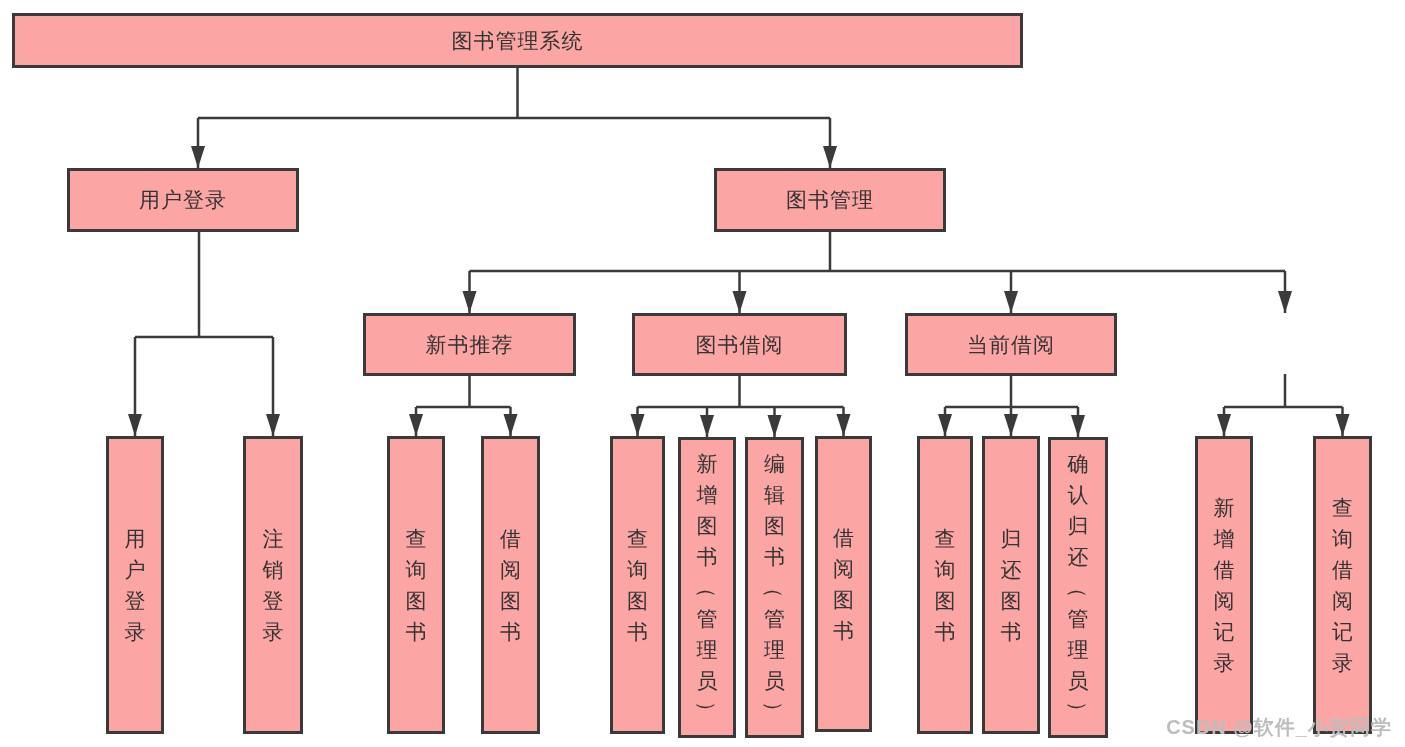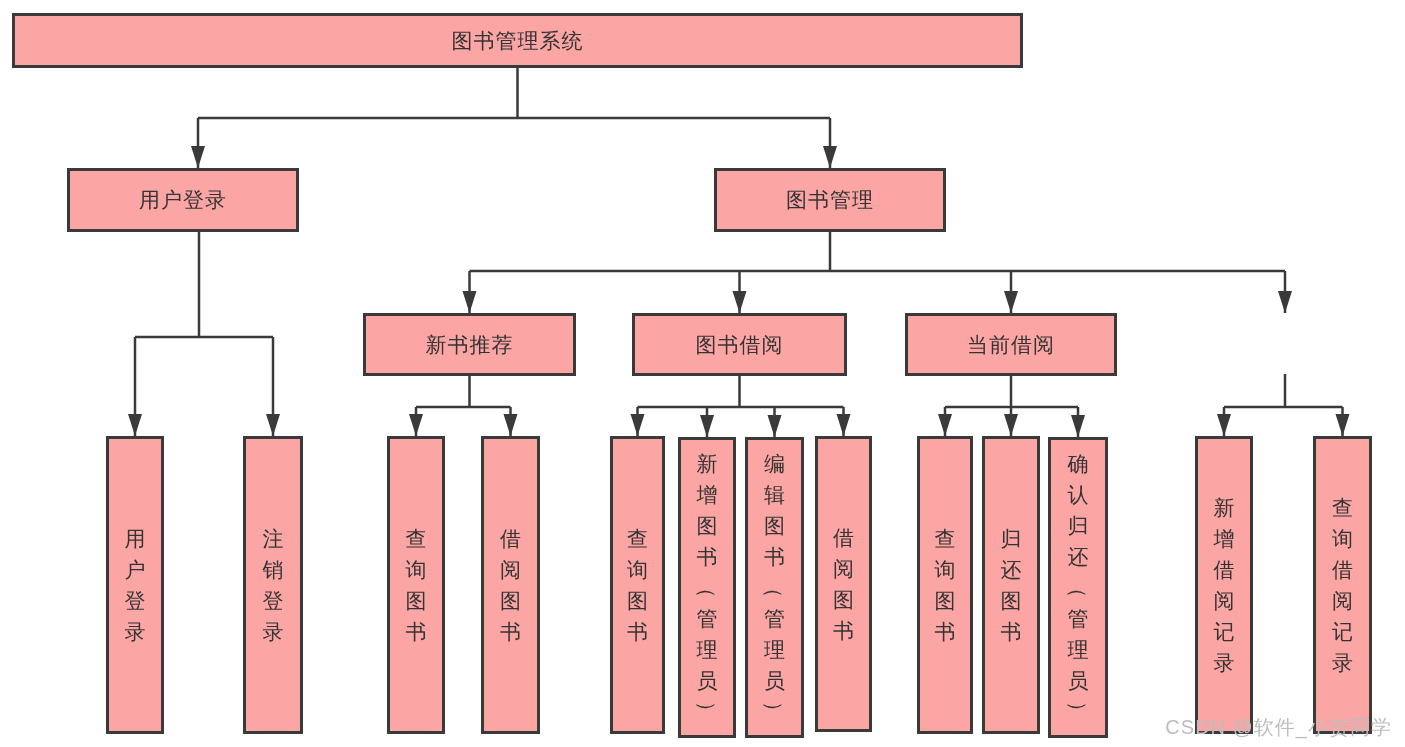--- a/index.html
+++ b/index.html
@@ -35,20 +35,21 @@
   }
   .vchar.vrot{transform:rotate(90deg);}
   .watermark{
     position:absolute;
     right:13px;top:714px;
     font-size:20px;
     color:#bdbdbd;
     letter-spacing:1px;
     z-index:5;
     white-space:nowrap;
+    font-weight:bold;
   }
 </style>
 </head>
 <body>
 
 <div class="canvas">
 
   <svg class="wires" width="1405" height="747" viewBox="0 0 1405 747">
     <defs>
       <marker id="arrow" markerUnits="userSpaceOnUse" markerWidth="26" markerHeight="16" refX="23" refY="8" orient="auto">

